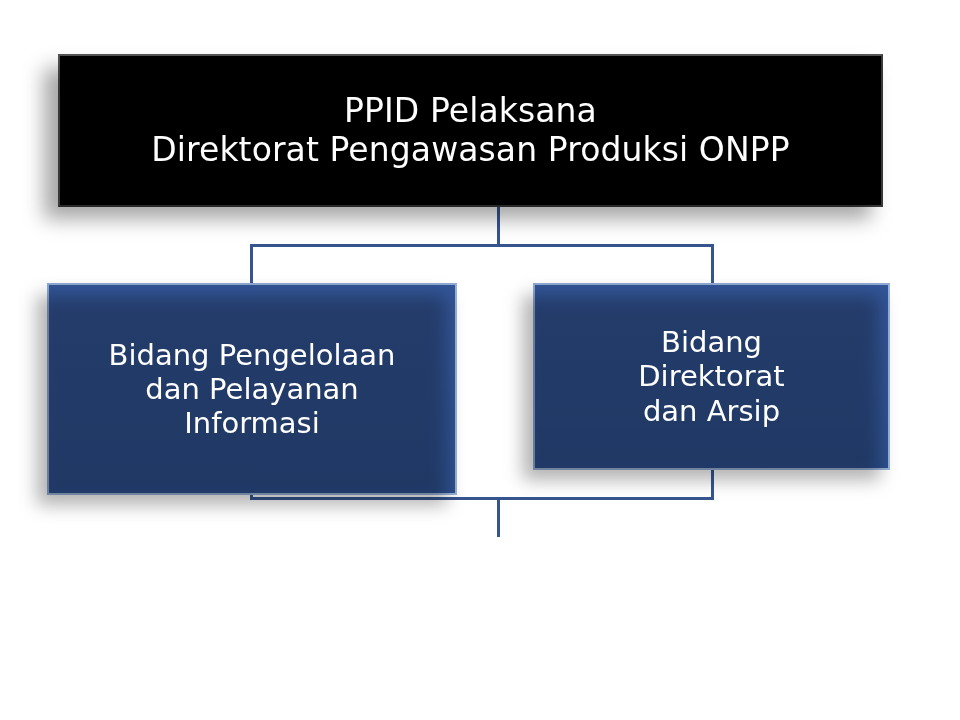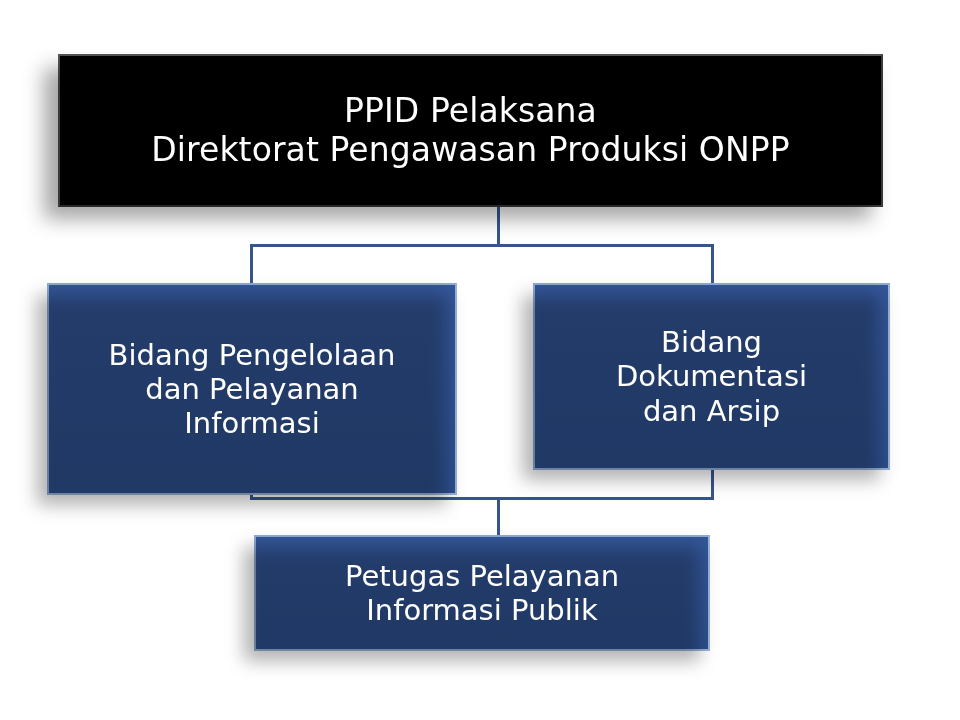--- a/index.html
+++ b/index.html
@@ -141,22 +141,18 @@
   </div>
 
   <div class="node node-blue node-mid-left">
     <span>Bidang Pengelolaan
 dan Pelayanan
 Informasi</span>
   </div>
 
   <div class="node node-blue node-mid-right">
     <span>Bidang
-Dokumentasi
+Direktorat
 dan Arsip</span>
   </div>
 
-  <div class="node node-blue node-bottom">
-    <span>Petugas Pelayanan
-Informasi Publik</span>
-  </div>
 
 </div>
 
 </body></html>

